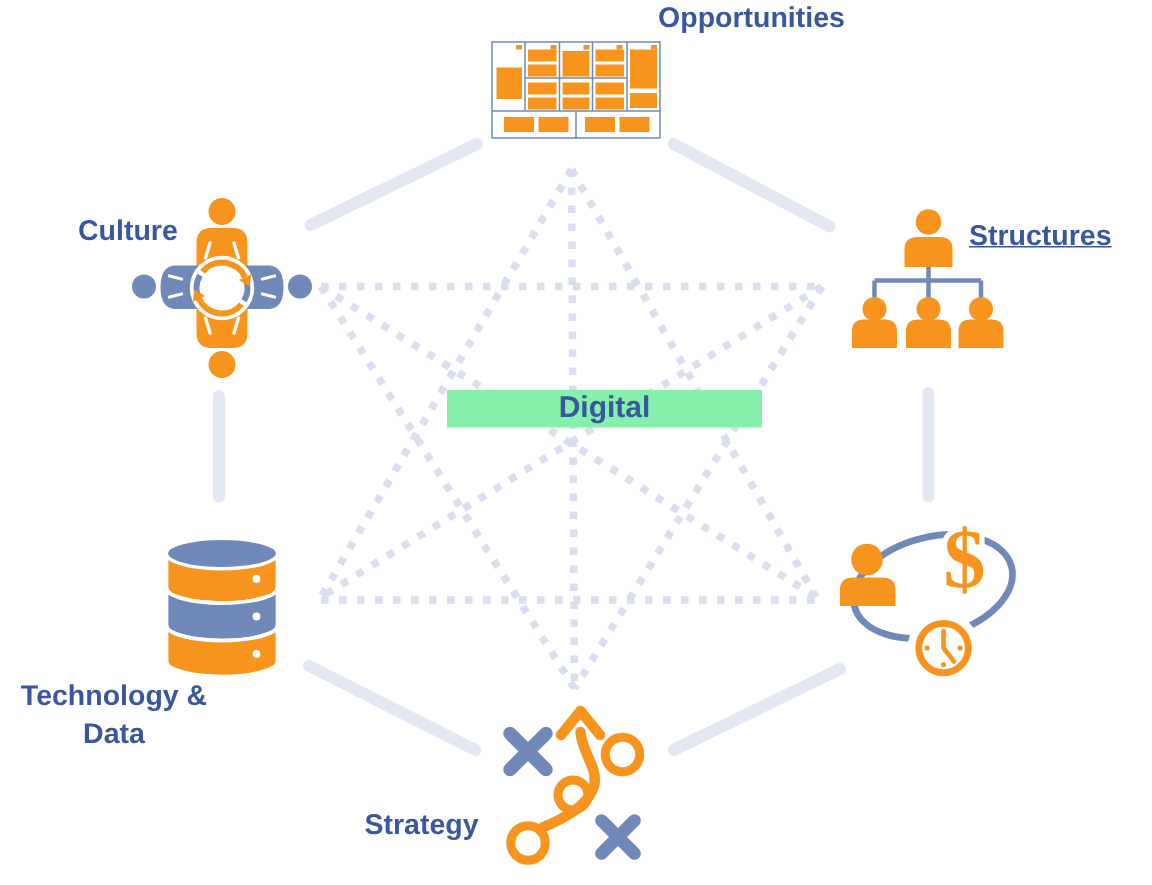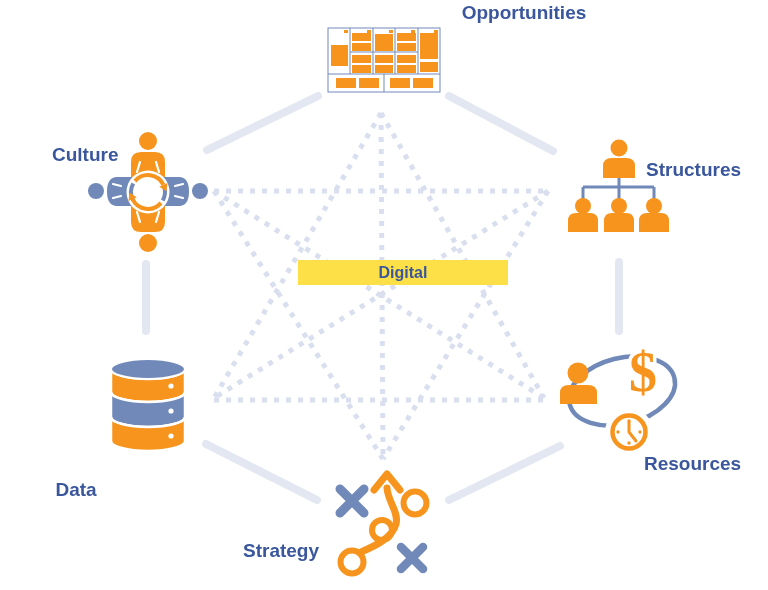--- a/index.html
+++ b/index.html
@@ -158,33 +158,32 @@
       <path class="blue-s" stroke-width="9" stroke-linecap="round" d="M340,489 L364,513 M364,489 L340,513"></path>
       <path class="blue-s" stroke-width="8.5" stroke-linecap="round" d="M401,547 L423,569 M423,547 L401,569"></path>
       <circle class="orange-s" stroke-width="6" cx="415" cy="503" r="11.5"></circle>
       <circle class="orange-s" stroke-width="6" cx="382" cy="530" r="10"></circle>
       <circle class="orange-s" stroke-width="6" cx="352" cy="562" r="11.5"></circle>
       <path class="orange-s" stroke-width="7" stroke-linecap="round" d="M361,552 C375,546 392,538 396,524 C399,512 388,502 387,488"></path>
       <path class="orange-s" stroke-width="7" stroke-linecap="round" stroke-linejoin="round" d="M374,490 L387,474 L400,490"></path>
     </g>
   </svg>
 
-  <div class="lbl center-block" style="left:449px;top:0px;width:150px;line-height:26px;">
+  <div class="lbl center-block" style="left:426px;top:0px;width:150px;line-height:26px;">
     <span>Opportunities</span><br>
   </div>
 
   <div class="lbl" style="left:52px;top:142px;">Culture</div>
 
-  <div class="lbl" style="left:646px;top:157px;">Structures</div>
+  <div class="lbl" style="left:646px;top:145px;text-decoration:underline;">Structures</div>
 
-  <div class="lbl center-block" style="left:298px;top:260px;width:210px;font-size:16px;background:#fde047;">
+  <div class="lbl center-block" style="left:298px;top:260px;width:210px;font-size:20px;background:#86efac;">
     <span>Digital</span><br>
   </div>
 
   <div class="lbl center-block" style="left:5px;top:452px;width:142px;">
-    <br>
+    <span>Technology &amp;</span><br>
     <span>Data</span>
   </div>
 
-  <div class="lbl" style="left:644px;top:451px;">Resources</div>
 
   <div class="lbl" style="left:243px;top:538px;">Strategy</div>
 </div>
 
 </body></html>

